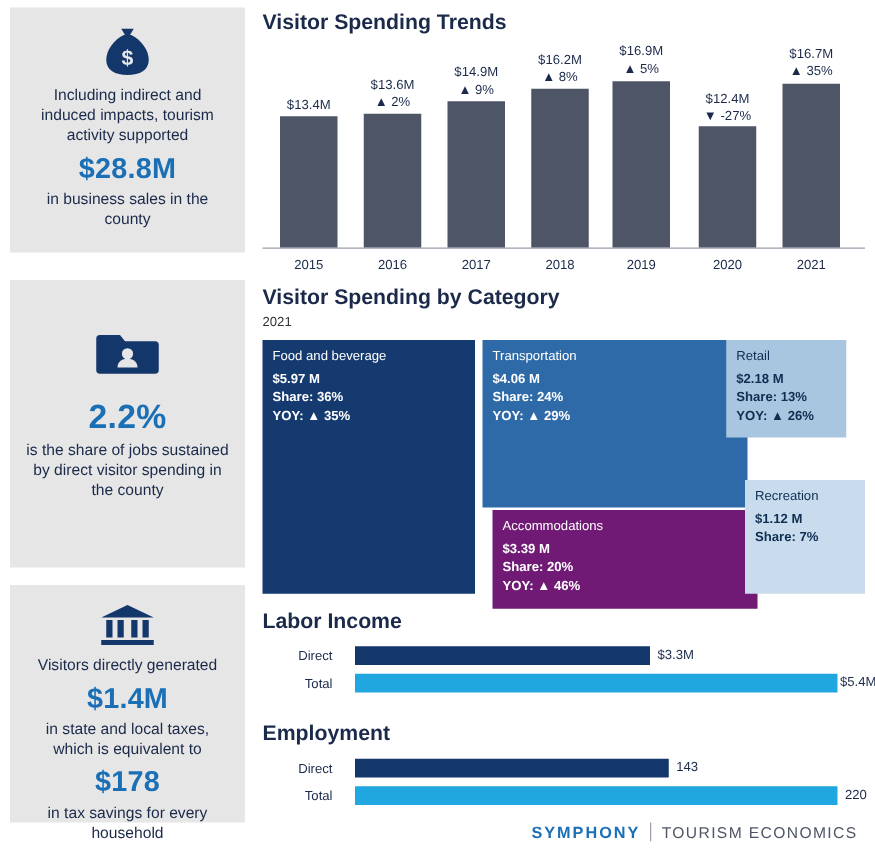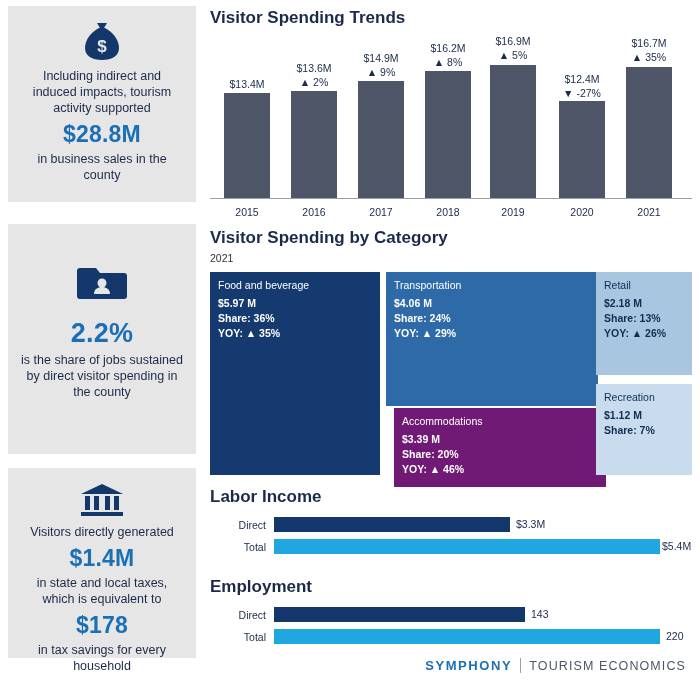--- a/index.html
+++ b/index.html
@@ -71,21 +71,21 @@
   .tile .t-line{font-size:10.5px;font-weight:bold;line-height:15px;}
   .tile.dark{color:#ffffff;}
   .tile.light{color:#0f2e52;}
 
   
   #labor-income{top:487px;width:482px;}
   #employment{top:577px;width:482px;}
   .hbars{margin-top:10px;position:relative;}
   .hrow{display:flex;align-items:center;height:15px;margin-bottom:7px;}
   .hrow .rlabel{
-    width:56px;text-align:right;font-size:10.5px;color:#1b2a4a;padding-right:8px;
+    width:56px;text-align:right;font-size:10.5px;color:#1b2a4a;padding-right:18px;
   }
   .hrow .track{flex:1;position:relative;height:15px;}
   .hrow .hbar{height:15px;}
   .hrow .hval{
     position:absolute;top:0;font-size:10.5px;color:#1b2a4a;line-height:15px;padding-left:6px;
   }
 
   
   #footer{position:absolute;right:14px;bottom:10px;display:flex;align-items:flex-end;}
   .logo-sym{font-size:13px;font-weight:bold;letter-spacing:1.6px;color:#1b6fb5;}
@@ -209,21 +209,21 @@
         <div class="t-line">YOY: ▲ 29%</div>
       </div>
 
       <div class="tile dark" style="left:184px;top:136px;width:212px;height:79px;background:#701a75;">
         <div class="t-name">Accommodations</div>
         <div class="t-line">$3.39 M</div>
         <div class="t-line">Share: 20%</div>
         <div class="t-line">YOY: ▲ 46%</div>
       </div>
 
-      <div class="tile light" style="left:386px;top:0;width:96px;height:103px;background:#a9c6e0;">
+      <div class="tile light" style="left:371px;top:0;width:96px;height:78px;background:#a9c6e0;">
         <div class="t-name">Retail</div>
         <div class="t-line">$2.18 M</div>
         <div class="t-line">Share: 13%</div>
         <div class="t-line">YOY: ▲ 26%</div>
       </div>
 
       <div class="tile light" style="left:386px;top:112px;width:96px;height:91px;background:#c9dced;">
         <div class="t-name">Recreation</div>
         <div class="t-line">$1.12 M</div>
         <div class="t-line">Share: 7%</div>

